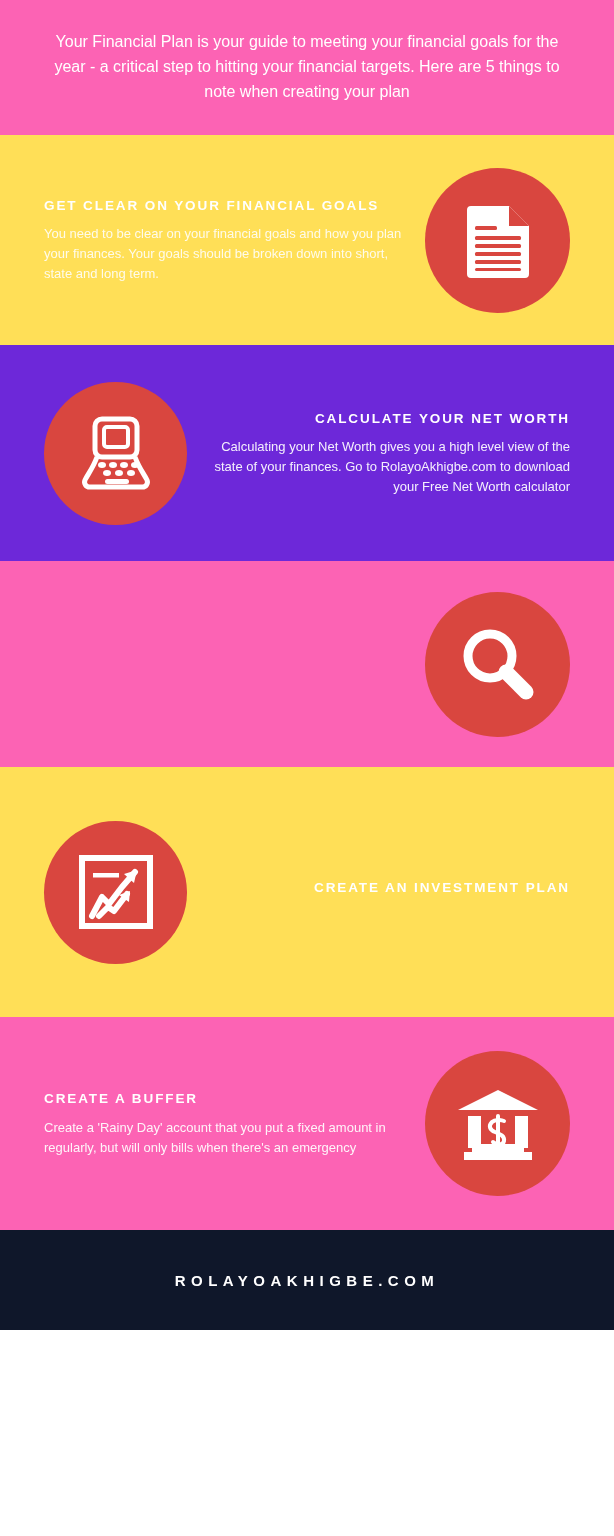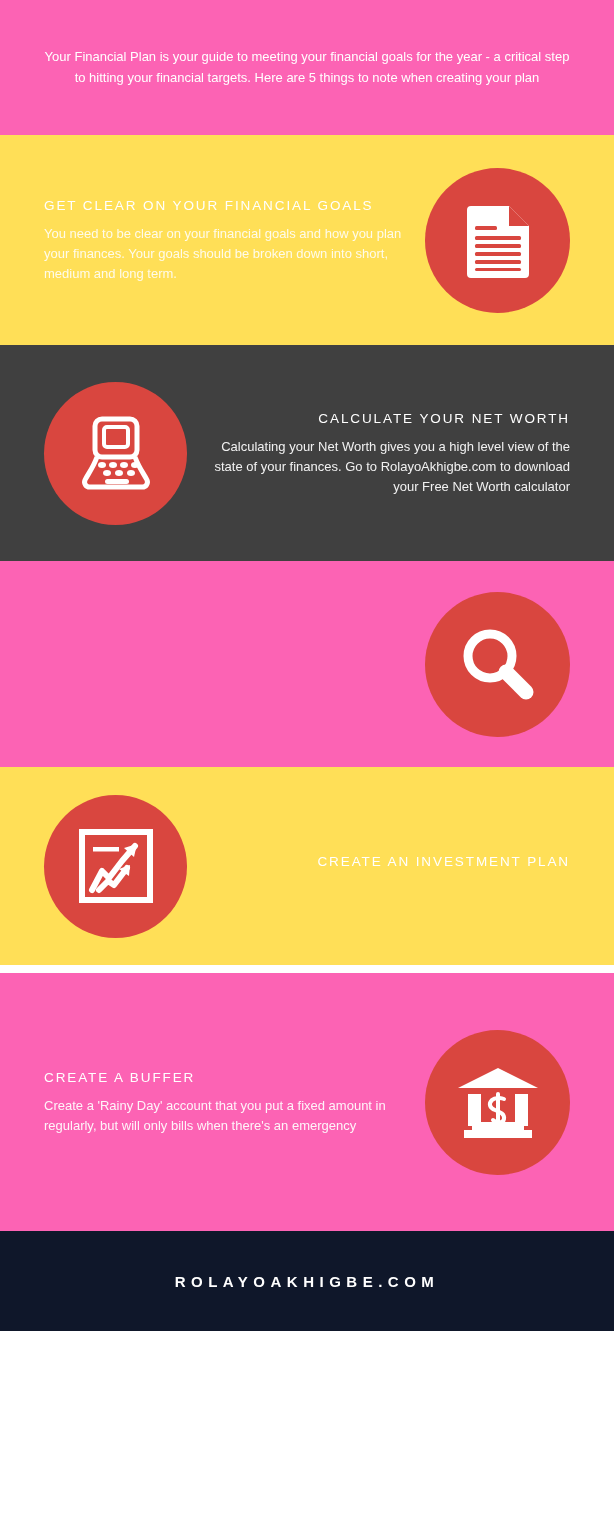--- a/index.html
+++ b/index.html
@@ -34,53 +34,53 @@
 
   
   .subtitle-band {
     height:135px;
     background:#fc63b4;
     display:flex; align-items:center; justify-content:center;
     padding:0 38px;
   }
   .subtitle-text {
     color:#ffffff;
-    font-size:13px;
+    font-size:16px;
     line-height:1.55;
     text-align:center;
   }
 
   
   .band { display:flex; align-items:center; position:relative; }
   .band.yellow { background:#ffdf57; }
-  .band.purple { background:#404040; }
+  .band.purple { background:#6d28d9; }
   .band.pink   { background:#fc63b4; }
 
   .b1 { height:210px; }
   .b2 { height:216px; }
   .b3 { height:206px; }
-  .b4 { height:198px; }
-  .b5 { height:258px;margin-top:8px; }
+  .b4 { height:250px; }
+  .b5 { height:213px; }
 
   .band-inner {
     display:flex; align-items:center;
     width:100%;
     padding:0 44px;
     gap:18px;
   }
   .band-inner.reverse { flex-direction:row-reverse; }
 
   .copy { flex:1 1 auto; }
   .copy.left  { text-align:left; }
   .copy.right { text-align:right; }
 
   .step-title {
     color:#ffffff;
     font-size:13.5px;
-    font-weight:normal;
+    font-weight:bold;
     letter-spacing:1.9px;
     text-transform:uppercase;
     line-height:1.45;
     margin-bottom:9px;
   }
   .step-body {
     color:#ffffff;
     font-size:13px;
     line-height:1.55;
     opacity:0.93;
@@ -119,21 +119,21 @@
 
 
   <div class="subtitle-band">
     <div class="subtitle-text">Your Financial Plan is your guide to meeting your financial goals for the year - a critical step to hitting your financial targets. Here are 5 things to note when creating your plan</div>
   </div>
 
   <div class="band yellow b1">
     <div class="band-inner">
       <div class="copy left">
         <div class="step-title">GET CLEAR ON YOUR FINANCIAL GOALS</div>
-        <div class="step-body">You need to be clear on your financial goals and how you plan your finances. Your goals should be broken down into short, medium and long term.</div>
+        <div class="step-body">You need to be clear on your financial goals and how you plan your finances. Your goals should be broken down into short, state and long term.</div>
       </div>
       <div class="icon-wrap">
         <svg width="70" height="76" viewBox="0 0 70 76">
           <path d="M4 4 h42 l20 20 v48 a4 4 0 0 1 -4 4 h-54 a4 4 0 0 1 -4 -4 v-64 a4 4 0 0 1 4 -4 z" fill="#ffffff"></path>
           <path d="M46 4 l20 20 h-20 z" fill="#d9463f"></path>
           <g fill="#d9463f">
             <rect x="12" y="24" width="22" height="4" rx="1.5"></rect>
             <rect x="12" y="34" width="46" height="4" rx="1.5"></rect>
             <rect x="12" y="42" width="46" height="4" rx="1.5"></rect>
             <rect x="12" y="50" width="46" height="4" rx="1.5"></rect>

